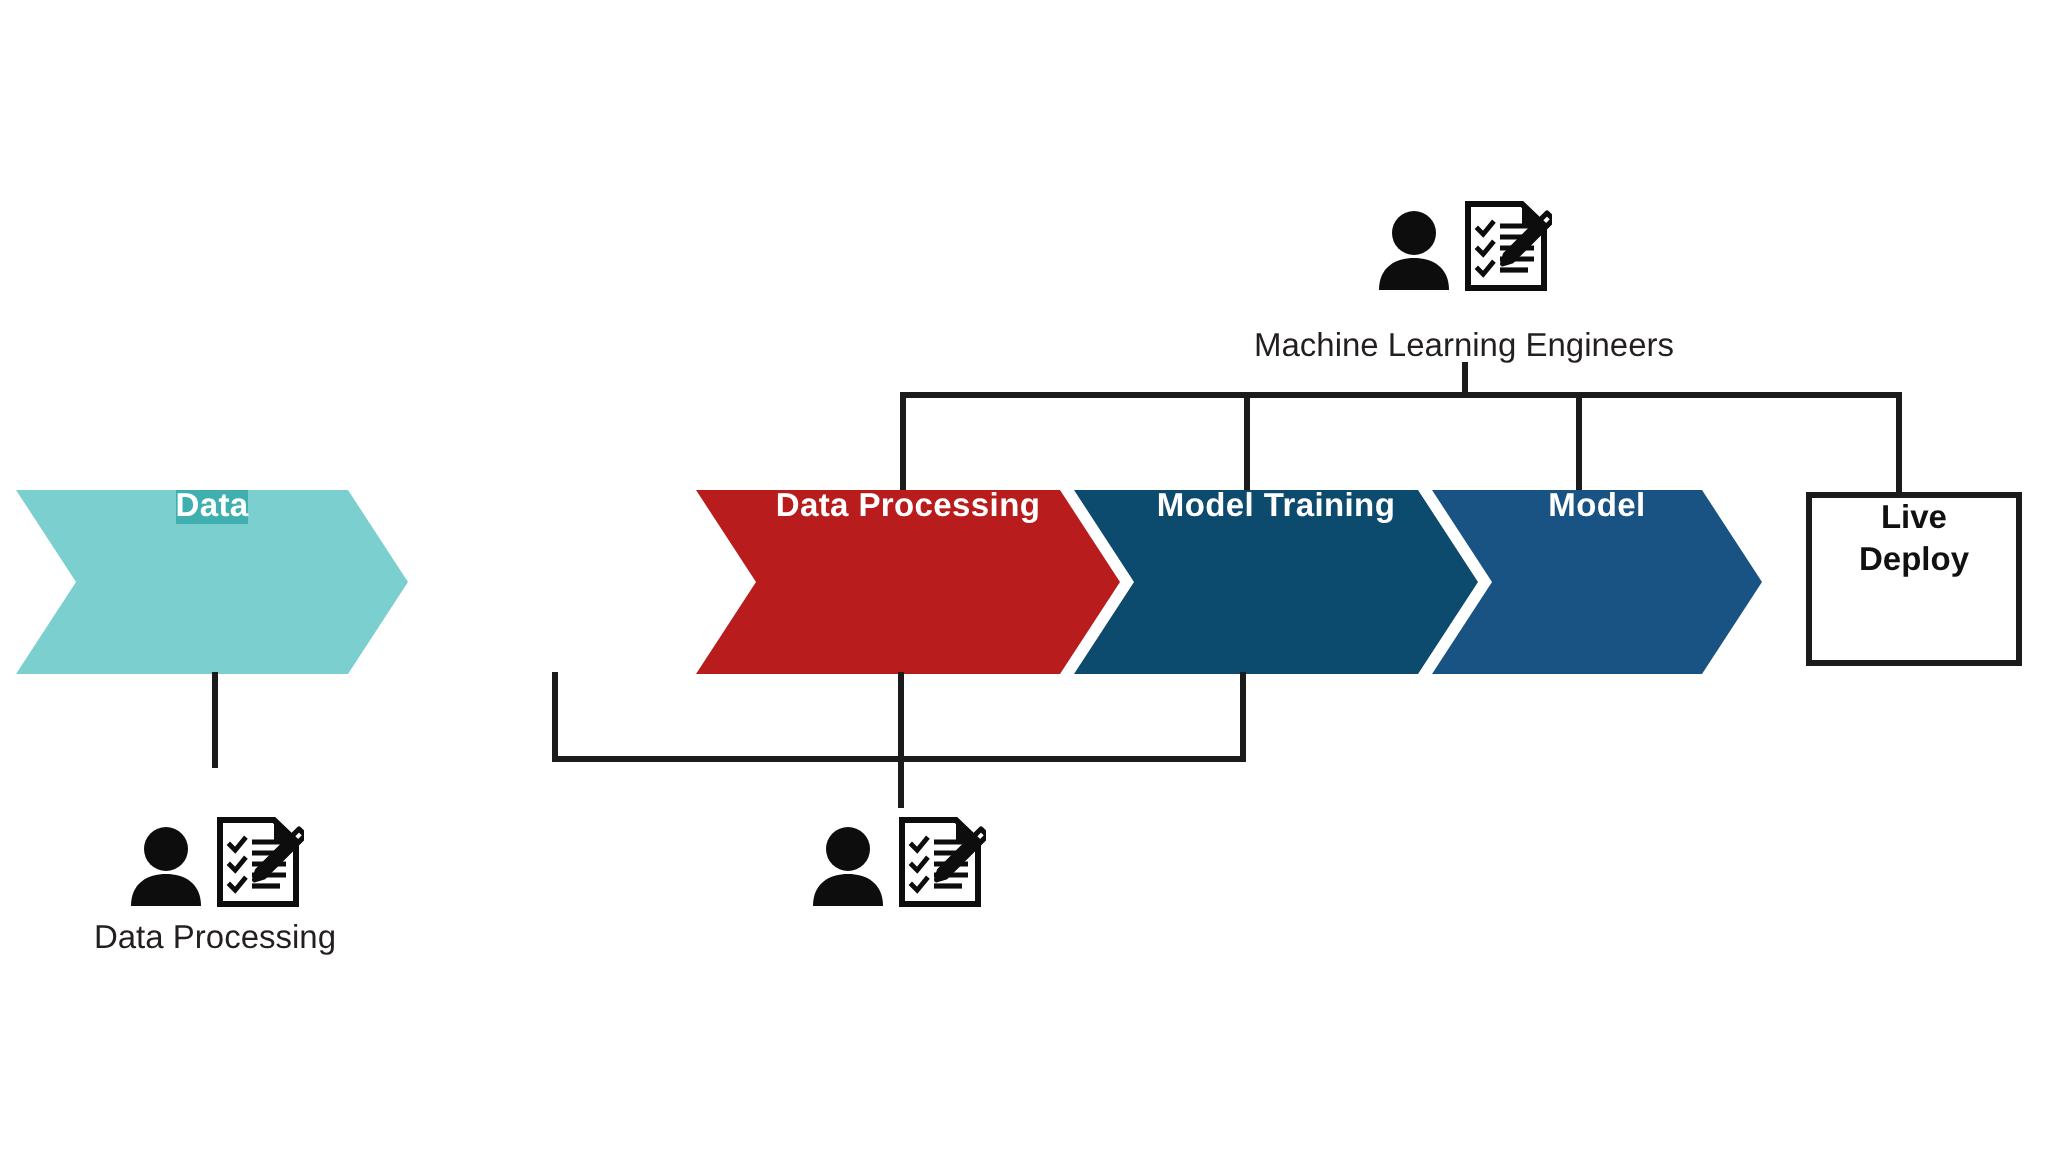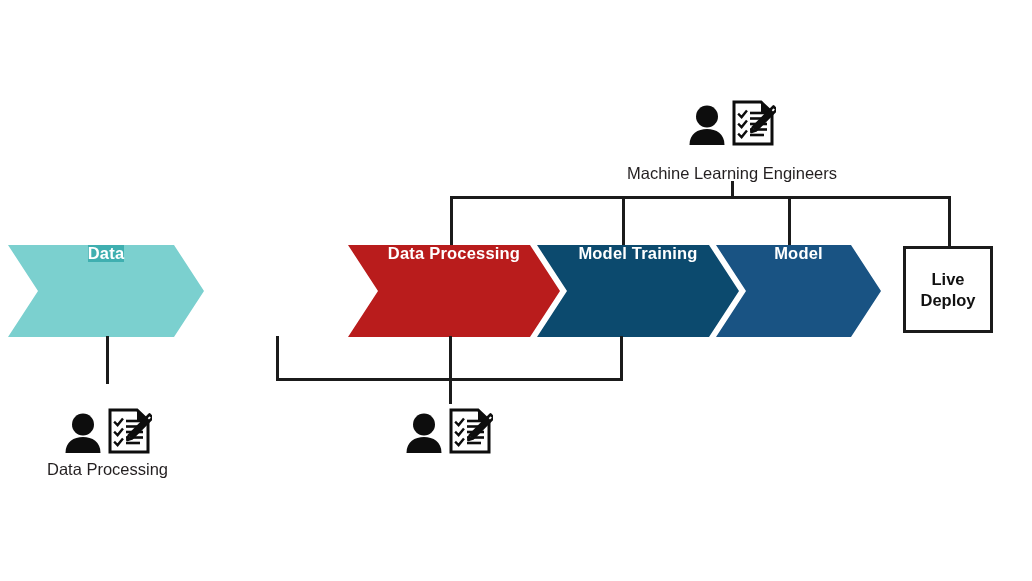--- a/index.html
+++ b/index.html
@@ -40,27 +40,26 @@
     white-space: nowrap;
     text-align: center;
     line-height: 1;
   }
 
   
   #live-box {
     position: absolute;
     left: 903px;
     top: 246px;
-    width: 90px;
+    width: 108px;
     height: 87px;
     border: 3px solid #1b1b1b;
     background: #ffffff;
     box-sizing: border-box;
     display: flex;
-    align-items: center;
     justify-content: center;
   }
   #live-box .live-label {
     color: #111111;
     font-size: 16.5px;
     font-weight: bold;
     line-height: 1.25;
     text-align: center;
   }
 

